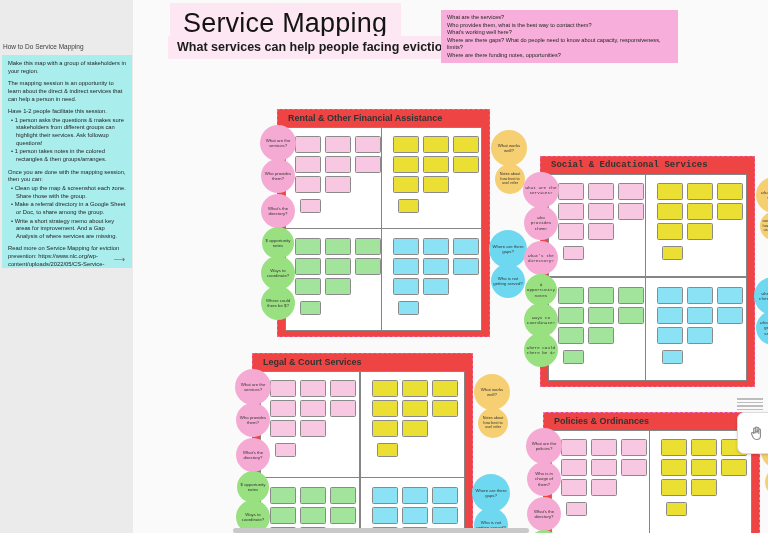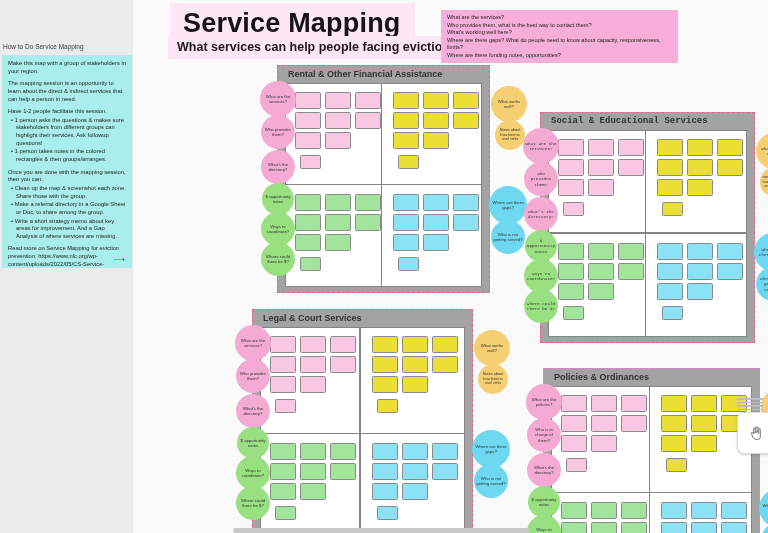--- a/index.html
+++ b/index.html
@@ -18,33 +18,33 @@
     overflow:hidden;word-wrap:break-word;
   }
   .sidebar-note p{margin:0 0 5px 0;}
   .sidebar-note ul{margin:0 0 5px 0;padding:0;list-style:none;}
   .sidebar-note li{padding-left:8px;text-indent:-5px;margin-bottom:1px;}
   .sidebar-note li::before{content:"•  ";}
   .note-arrow{position:absolute;right:7px;bottom:4px;color:var(--arrow_red);font-size:8px;line-height:1;}
   
   .title-hl{
     position:absolute;left:170px;top:3px;background:var(--highlight_pink);
-    padding:5px 14px 6px 13px;font-size:27px;font-weight:700;color:#141414;letter-spacing:.2px;
+    padding:5px 14px 6px 13px;font-size:27px;font-weight:400;color:#141414;letter-spacing:.2px;
   }
   .subtitle-hl{
     position:absolute;left:168px;top:36px;background:var(--highlight_pink);
     padding:4px 10px 5px 9px;font-size:12.5px;font-weight:700;color:#1c1c1c;
   }
   
   .questions{
     position:absolute;left:441px;top:10px;width:237px;box-sizing:border-box;
     background:var(--questions_bg);padding:4px 6px;font-size:5.6px;line-height:1.35;color:#252525;
   }
   
-  .zone{position:absolute;background:#a3a3a3;border:1px dashed var(--dash,#f0648c);box-sizing:border-box;}
+  .zone{position:absolute;background:#ef4444;border:1px dashed var(--dash,#f0648c);box-sizing:border-box;margin-top:44px;}
   .zone0{left:277px;top:65px;width:213px;height:228px;}
   .zone1{left:540px;top:112px;width:215px;height:231px;font-family:Liberation Mono, monospace;}
   .zone2{left:252px;top:309px;width:221px;height:238px;}
   .zone3{left:543px;top:368px;width:217px;height:238px;}
   .zone-title{position:absolute;left:10px;top:3px;margin:0;font-size:9px;font-weight:700;color:#333;white-space:nowrap;}
   .grid{position:absolute;left:7px;right:7px;top:17px;bottom:5px;border:1.5px solid #858585;background:#fff;}
   .vline{position:absolute;left:48.5%;top:0;bottom:0;width:1.5px;background:#858585;}
   .hline{position:absolute;top:49.5%;left:0;right:0;height:1.5px;background:#858585;}
   .cell{position:absolute;box-sizing:border-box;overflow:hidden;}
   .tl{left:0;top:0;width:48.5%;height:49.5%;}

